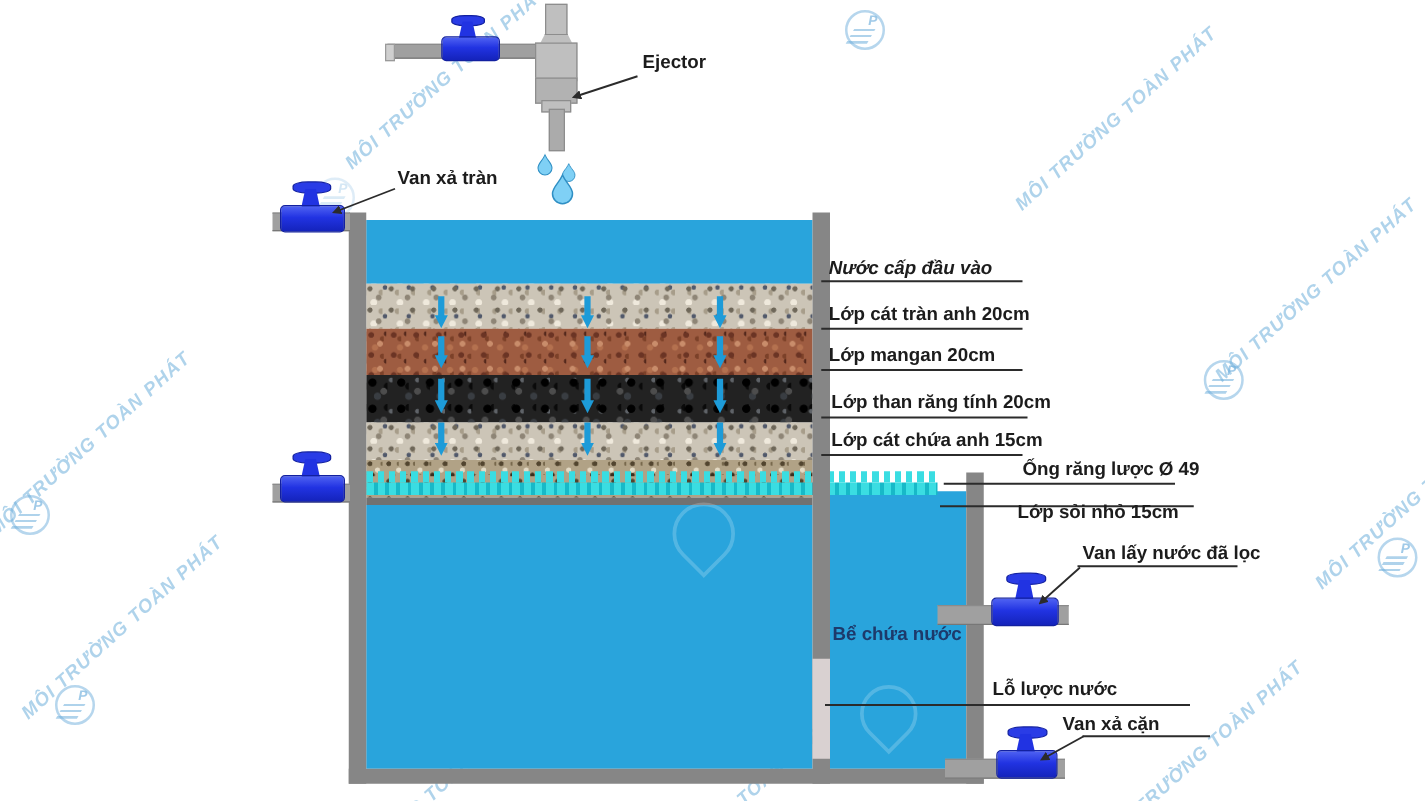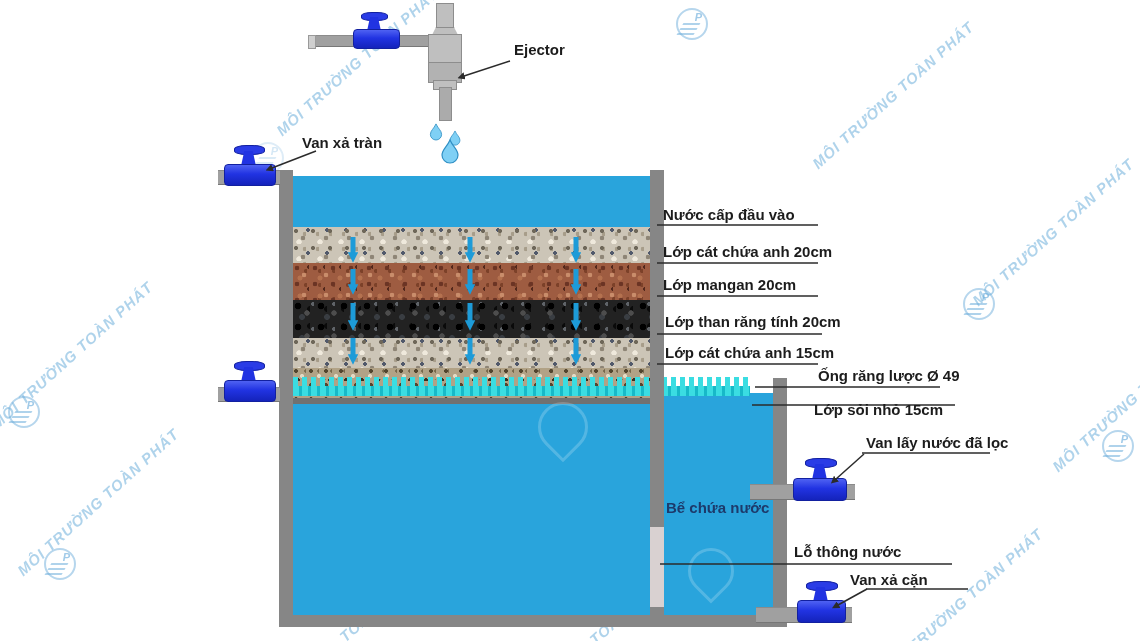--- a/index.html
+++ b/index.html
@@ -208,26 +208,26 @@
     </g>
 
     <g fill="#7fd0f5" stroke="#2f8fc4" stroke-width="1.2">
       <path d="M0,-13 C3,-6 8,-3.5 8,2 A8,8 0 1,1 -8,2 C-8,-3.5 -3,-6 0,-13 Z" transform="translate(436,133) scale(0.7)"></path>
       <path d="M0,-13 C3,-6 8,-3.5 8,2 A8,8 0 1,1 -8,2 C-8,-3.5 -3,-6 0,-13 Z" transform="translate(455,139) scale(0.62)"></path>
       <path d="M0,-13 C3,-6 8,-3.5 8,2 A8,8 0 1,1 -8,2 C-8,-3.5 -3,-6 0,-13 Z" transform="translate(450,153)"></path>
     </g>
   </svg>
 
   <div class="lbl" style="left:514px;top:42px;">Ejector</div>
-  <div class="lbl" style="left:302px;top:135px;">Van xả tràn</div>
-  <div class="lbl" style="left:663px;top:207px;">Nước cấp đầu vào</div>
-  <div class="lbl" style="left:663px;top:244px;">Lớp cát chứa anh 20cm</div>
+  <div class="lbl" style="left:318px;top:135px;">Van xả tràn</div>
+  <div class="lbl" style="left:663px;top:207px;font-style:italic;">Nước cấp đầu vào</div>
+  <div class="lbl" style="left:663px;top:244px;">Lớp cát tràn anh 20cm</div>
   <div class="lbl" style="left:663px;top:277px;">Lớp mangan 20cm</div>
   <div class="lbl" style="left:665px;top:314px;">Lớp than răng tính 20cm</div>
   <div class="lbl" style="left:665px;top:345px;">Lớp cát chứa anh 15cm</div>
   <div class="lbl" style="left:818px;top:368px;">Ống răng lược Ø 49</div>
   <div class="lbl" style="left:814px;top:402px;">Lớp sỏi nhỏ 15cm</div>
   <div class="lbl" style="left:866px;top:435px;">Van lấy nước đã lọc</div>
   <div class="lbl lbl-storage" style="left:666px;top:500px;text-align:center;">Bể chứa nước</div>
-  <div class="lbl" style="left:794px;top:544px;">Lỗ thông nước</div>
+  <div class="lbl" style="left:794px;top:544px;">Lỗ lược nước</div>
   <div class="lbl" style="left:850px;top:572px;">Van xả cặn</div>
 
 </div>
 
 </body></html>

